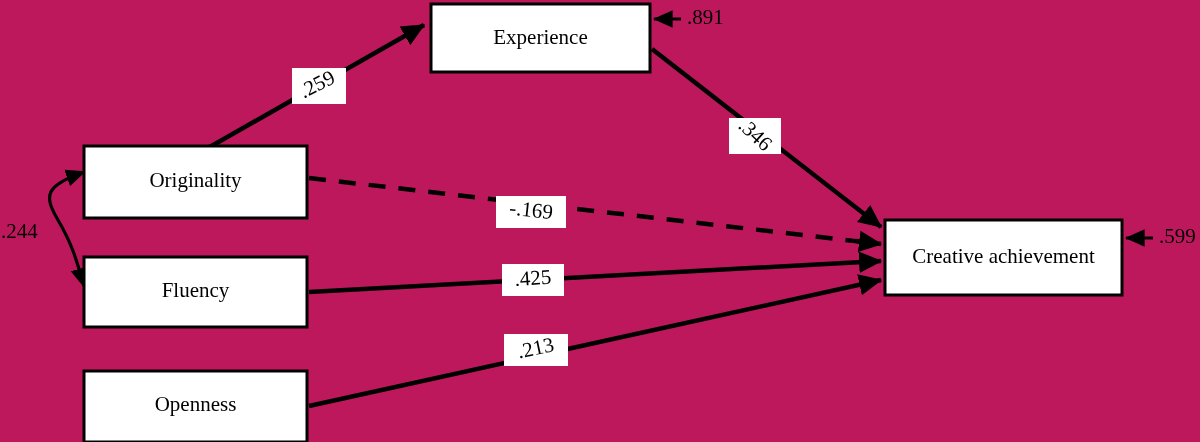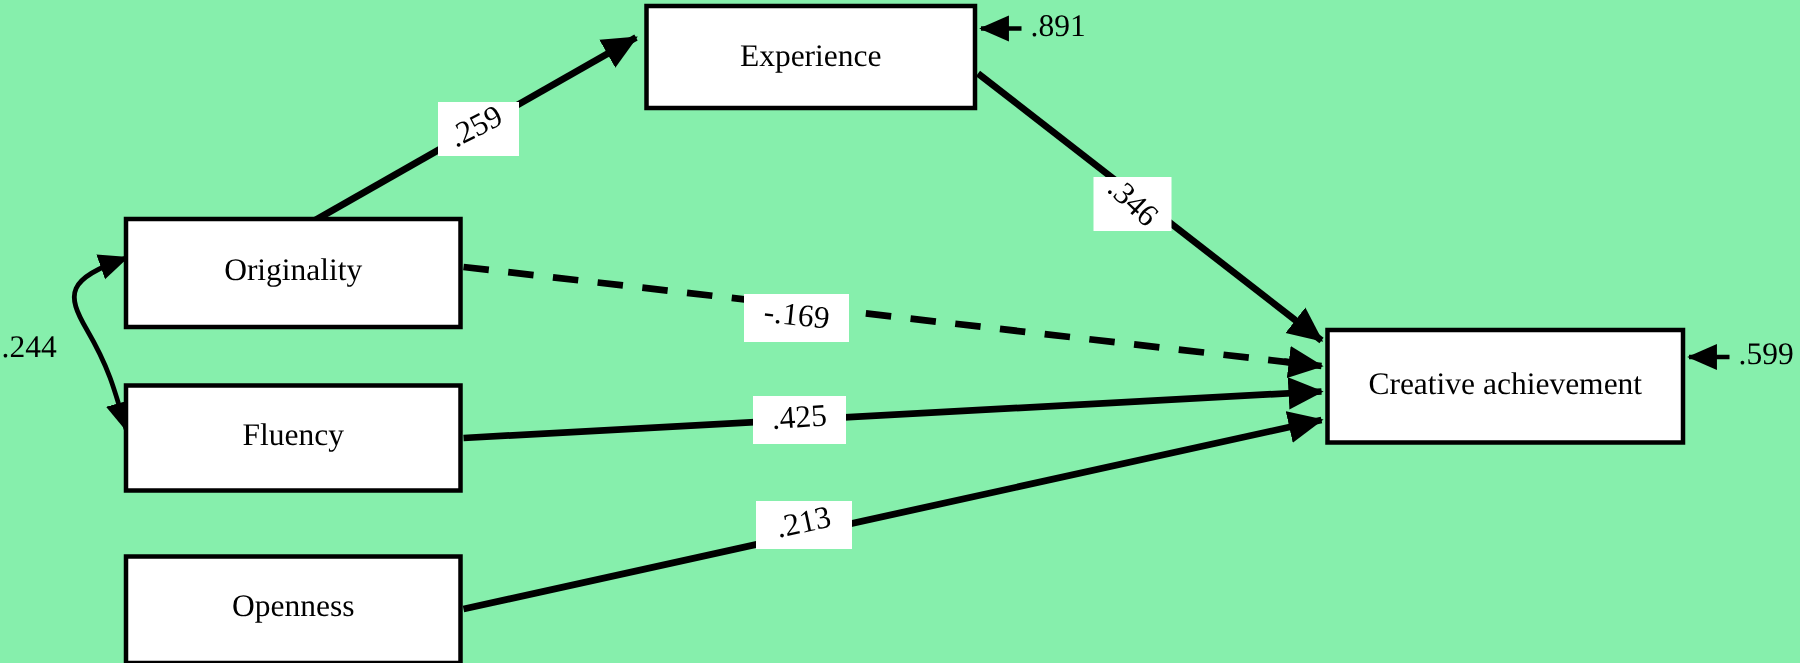--- a/index.html
+++ b/index.html
@@ -7,21 +7,21 @@
     padding: 0;
     background: #ffffff;
   }
   body {
     font-family: "Liberation Serif", "DejaVu Serif", serif;
   }
   #diagram-root {
     position: relative;
     width: 1200px;
     height: 442px;
-    background: #86efac;
+    background: #be185d;
     overflow: hidden;
     text-align: right;
   }
   #diagram-svg {
     position: absolute;
     top: 0;
     left: 0;
     width: 1200px;
     height: 442px;
     display: block;

